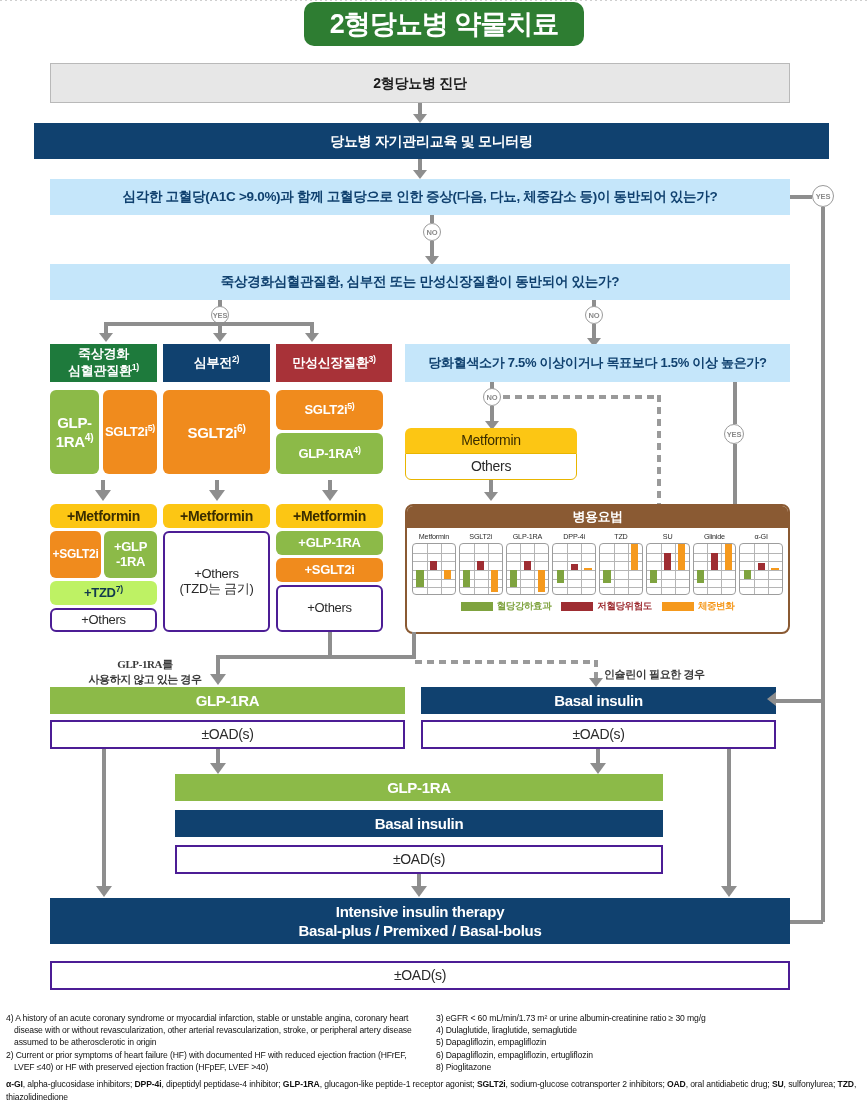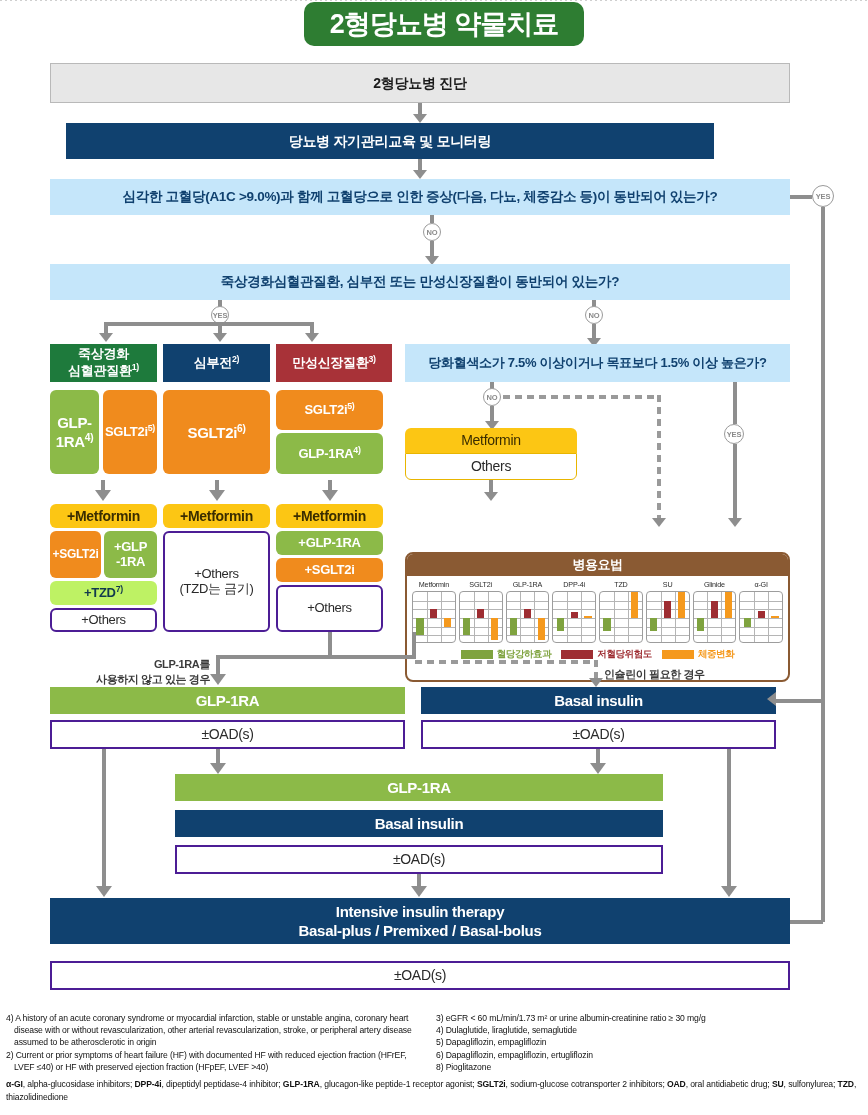--- a/index.html
+++ b/index.html
@@ -130,21 +130,21 @@
 
 <div id="root">
   <div class="topline"></div>
 
   <div class="title-chip" style="left:304px; top:2px; width:280px; height:44px;">2형당뇨병 약물치료</div>
 
   <div class="box gray-box" style="left:50px; top:63px; width:740px; height:40px;">2형당뇨병 진단</div>
   <div class="vline" style="left:418px; top:103px; height:13px;"></div>
   <div class="arrowhead" style="left:413px; top:114px;"></div>
 
-  <div class="box navy-box" style="left:66px; top:123px; width:648px; height:36px;">당뇨병 자기관리교육 및 모니터링</div>
+  <div class="box navy-box" style="left:34px; top:123px; width:795px; height:36px;">당뇨병 자기관리교육 및 모니터링</div>
   <div class="vline" style="left:418px; top:159px; height:13px;"></div>
   <div class="arrowhead" style="left:413px; top:170px;"></div>
 
   <div class="box lblue-box" style="left:50px; top:179px; width:740px; height:36px;">심각한 고혈당(A1C &gt;9.0%)과 함께 고혈당으로 인한 증상(다음, 다뇨, 체중감소 등)이 동반되어 있는가?</div>
 
   <div class="hline" style="left:790px; top:195px; width:22px;"></div>
   <div class="node" style="left:812px; top:185px; width:22px; height:22px;">YES</div>
   <div class="vline" style="left:821px; top:207px; height:715px;"></div>
   <div class="hline" style="left:790px; top:920px; width:33px;"></div>
   <div class="arrowhead-left" style="left:781px; top:913px;"></div>
@@ -243,21 +243,21 @@
   <div class="box yellow small-r" style="left:276px; top:504px; width:107px; height:24px; font-size:14px;">+Metformin</div>
   <div class="box green-lt small-r" style="left:276px; top:531px; width:107px; height:24px; font-size:13px;">+GLP-1RA</div>
   <div class="box orange small-r" style="left:276px; top:558px; width:107px; height:24px; font-size:13px;">+SGLT2i</div>
   <div class="box white-box small-r" style="left:276px; top:585px; width:107px; height:47px; font-size:13px; font-weight:normal;">+Others</div>
 
   <div class="box yellow small-r" style="left:405px; top:428px; width:172px; height:25px; font-size:14px; font-weight:normal; border-radius:6px 6px 0 0;">Metformin</div>
   <div class="box white-box-yellow small-r" style="left:405px; top:453px; width:172px; height:27px; font-size:14px; font-weight:normal; border-radius:0 0 6px 6px;">Others</div>
   <div class="vline" style="left:489px; top:480px; height:14px;"></div>
   <div class="arrowhead" style="left:484px; top:492px;"></div>
 
-  <div id="combo" style="left:405px; top:504px; width:385px; height:130px;margin-top:48px;">
+  <div id="combo" style="left:405px; top:504px; width:385px; height:130px;">
     <div id="combo-head">병용요법</div>
     <div id="combo-grid">
         <div class="combo-col">
           <div class="combo-col-label">Metformin</div>
           <div class="mini">
             <div class="gv" style="left: 33.3333%;"></div>
             <div class="gv" style="left: 66.6667%;"></div>
             <div class="gh" style="top: 8.66667px;"></div>
             <div class="gh" style="top: 17.3333px;"></div>
             <div class="gh" style="top: 26px;"></div>
@@ -388,21 +388,21 @@
         </div>
       </div>
   </div>
 
   <div class="vline" style="left:328px; top:632px; height:25px;"></div>
   <div class="hline" style="left:216px; top:655px; width:200px;"></div>
   <div class="vline" style="left:412px; top:632px; height:25px;"></div>
   <div class="vline" style="left:216px; top:655px; height:22px;"></div>
   <div class="arrowhead" style="left:210px; top:674px; border-left-width:8px; border-right-width:8px; border-top-width:11px;"></div>
 
-  <div class="edge-label" style="left:80px; top:657px; width:130px; text-align:right; white-space:pre-line;">GLP-1RA를
+  <div class="edge-label" style="left:80px; top:657px; width:130px; text-align:center; white-space:pre-line;font-family:Liberation Serif, serif;">GLP-1RA를
 사용하지 않고 있는 경우</div>
 
   <div class="dot-h" style="left:415px; top:660px; width:180px;"></div>
   <div class="dot-v" style="left:594px; top:660px; height:20px;"></div>
   <div class="arrowhead" style="left:589px; top:678px;"></div>
   <div class="edge-label" style="left:604px; top:667px;">인슐린이 필요한 경우</div>
 
   <div class="box green-lt" style="left:50px; top:687px; width:355px; height:27px; font-size:15px;">GLP-1RA</div>
   <div class="box white-box" style="left:50px; top:720px; width:355px; height:29px; font-size:14px; font-weight:normal;">±OAD(s)</div>
 

